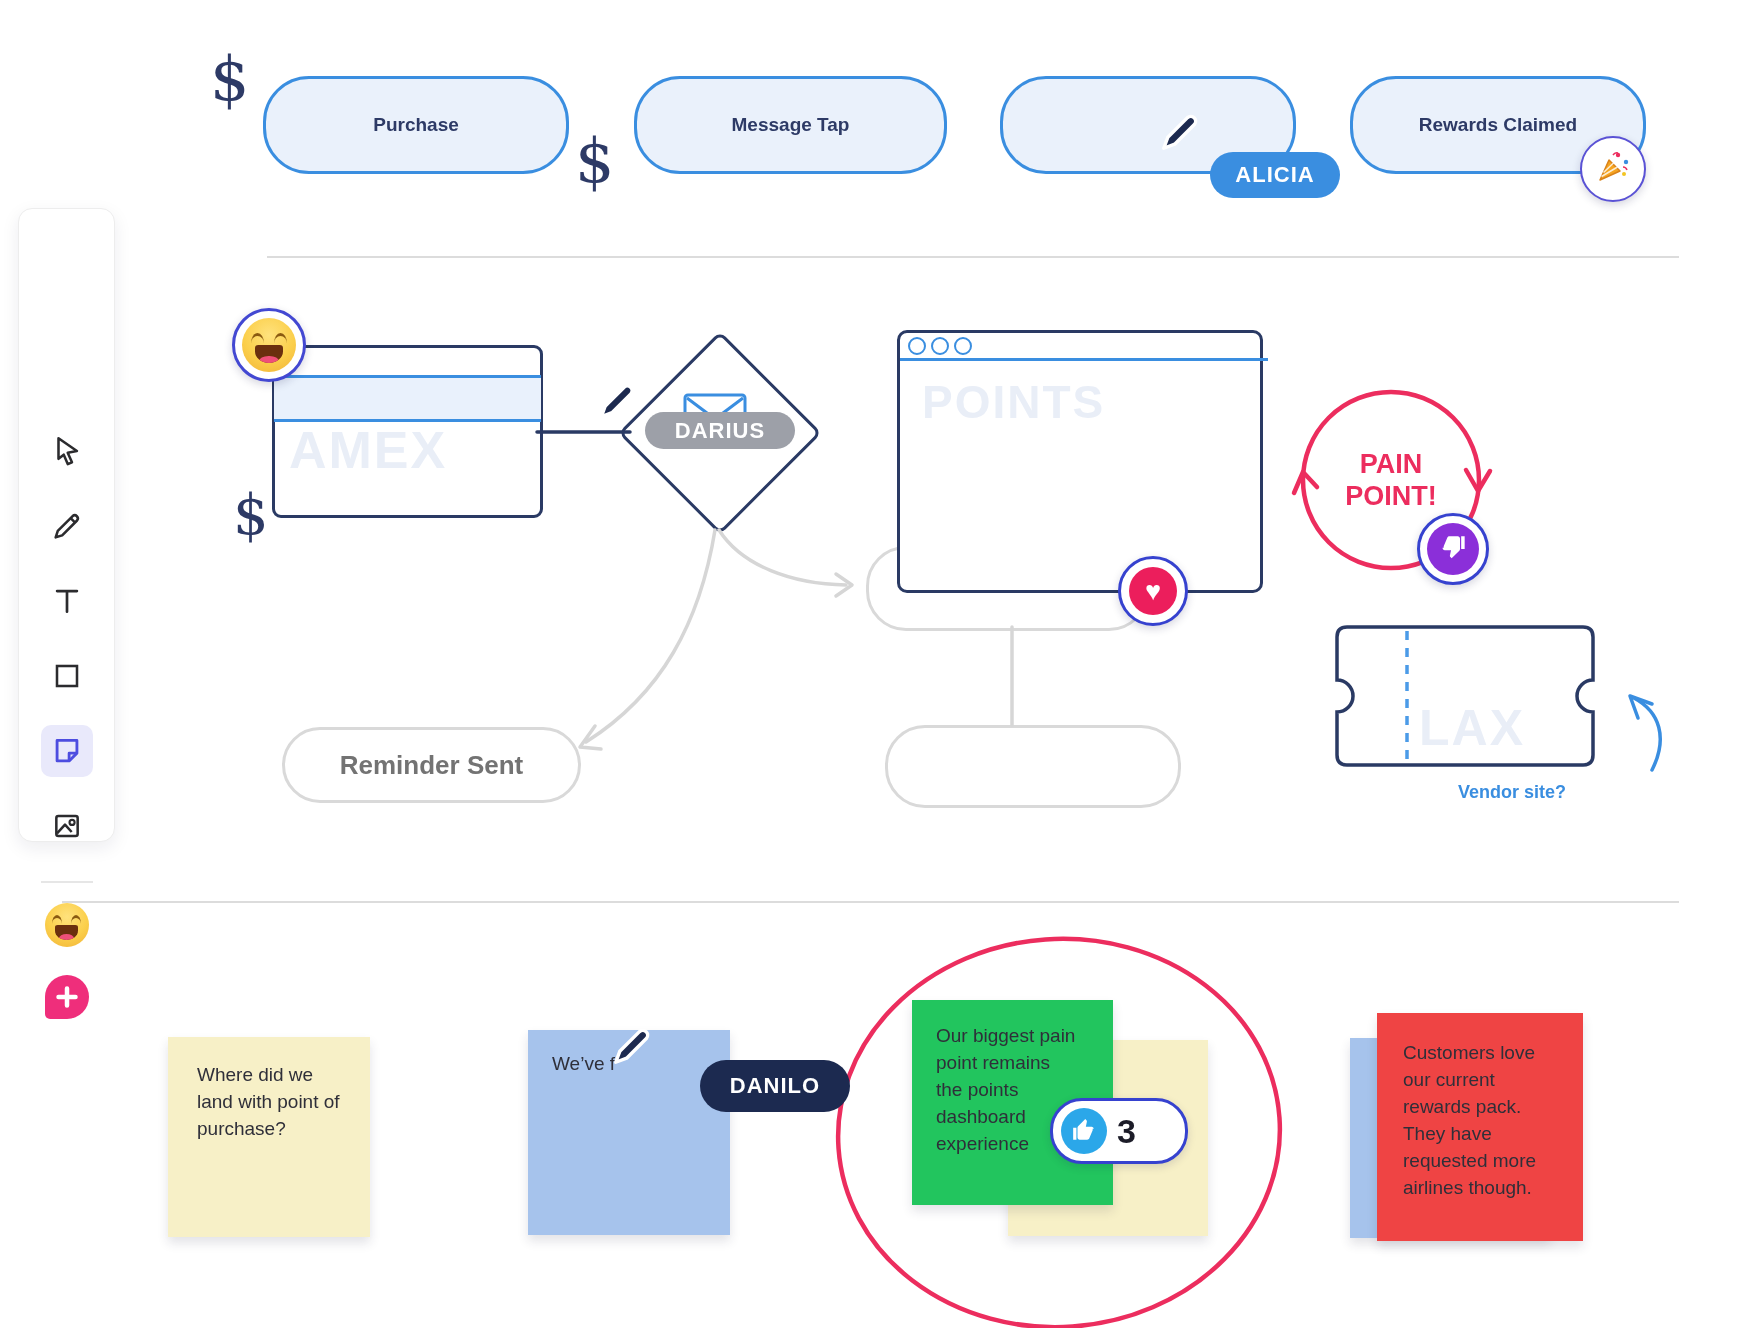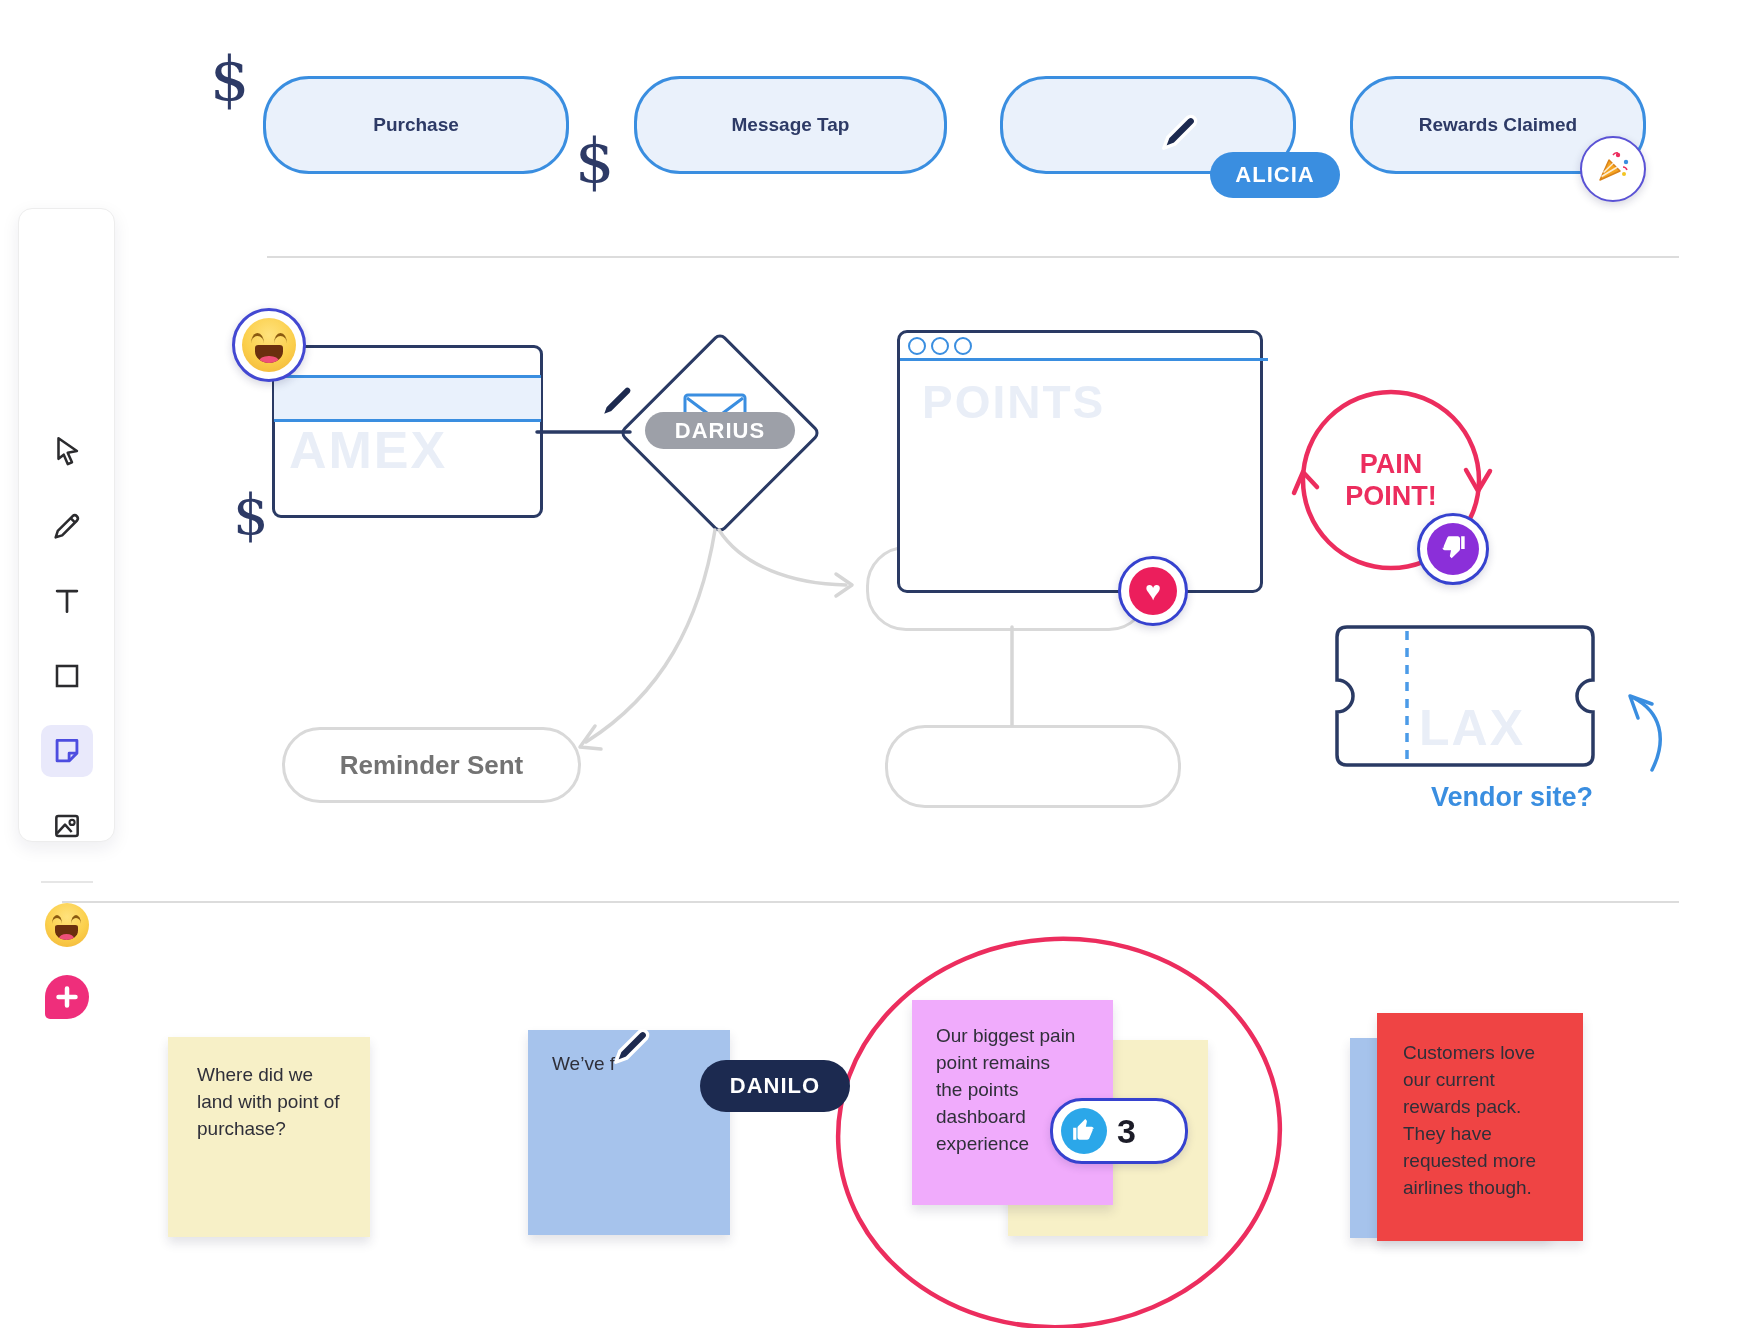--- a/index.html
+++ b/index.html
@@ -54,21 +54,21 @@
   .smiley .tongue{position:absolute;bottom:-18%;left:16%;width:68%;height:60%;background:#ef4f79;
           border-radius:50% 50% 0 0;}
   
   .sticky{position:absolute;box-shadow:0 6px 10px rgba(40,40,70,.13);color:#2f2f39;font-size:19px;
           line-height:27px;z-index:1;}
   .sticky .pad{padding:24px 29px;}
   .overlay{position:absolute;left:0;top:0;z-index:3;pointer-events:none;} .z5{z-index:5;}
   .pain-text{position:absolute;left:1331px;top:448px;width:120px;text-align:center;color:#ec2d5e;
           font-weight:bold;font-size:27px;line-height:32px;z-index:4;}
   .vendor-text{position:absolute;left:1412px;top:782px;width:200px;text-align:center;color:#3a8ee0;
-          font-weight:bold;font-size:27px;z-index:4;}
+          font-weight:bold;font-size:18px;z-index:4;}
   .comment-btn{width:44px;height:44px;border-radius:22px 22px 22px 5px;background:#ef2e7b;
           display:flex;align-items:center;justify-content:center;}
 </style>
 </head>
 <body>
 
 <div class="canvas">
 
   <div class="toolbar abs">
     <div class="tool" style="top:216px">
@@ -268,21 +268,21 @@
     </div>
   </div>
   <span class="abs z5" style="left:610px;top:1022px"><svg width="46" height="46" viewBox="0 0 32 32">
         <path d="M4 28 L6.8 20.4 L20.5 6.7 a3.4 3.4 0 0 1 4.8 4.8 L11.6 25.2 L4 28 Z" fill="#1d2a4f" stroke="#fff" stroke-width="2.4" stroke-linejoin="round"></path>
       </svg></span>
   <div class="name-pill" style="left:700px;top:1060px;width:150px;height:52px;border-radius:26px;background:#1c2a50">
     <span>DANILO</span>
   </div>
 
   <div class="sticky" style="left:1008px;top:1040px;width:200px;height:196px;background:#f7f0c7;z-index:1"></div>
-  <div class="sticky" style="left:912px;top:1000px;width:201px;height:205px;background:#f0abfc;z-index:2">
+  <div class="sticky" style="left:912px;top:1000px;width:201px;height:205px;background:#22c55e;z-index:2">
     <div class="pad" style="padding:22px 24px">
       <div>Our biggest pain</div>
       <div>point remains</div>
       <div>the points</div>
       <div>dashboard</div>
       <div>experience</div>
     </div>
   </div>
   <div class="abs z5" style="left:1050px;top:1098px;width:116px;height:60px;background:#fff;border:3px solid #3642cf;border-radius:32px;display:flex;align-items:center;padding:0 8px;gap:10px;box-shadow:0 3px 8px rgba(30,30,80,.15)">
     <span class="badge-inner" style="width:46px;height:46px;background:#2ba7e9">

